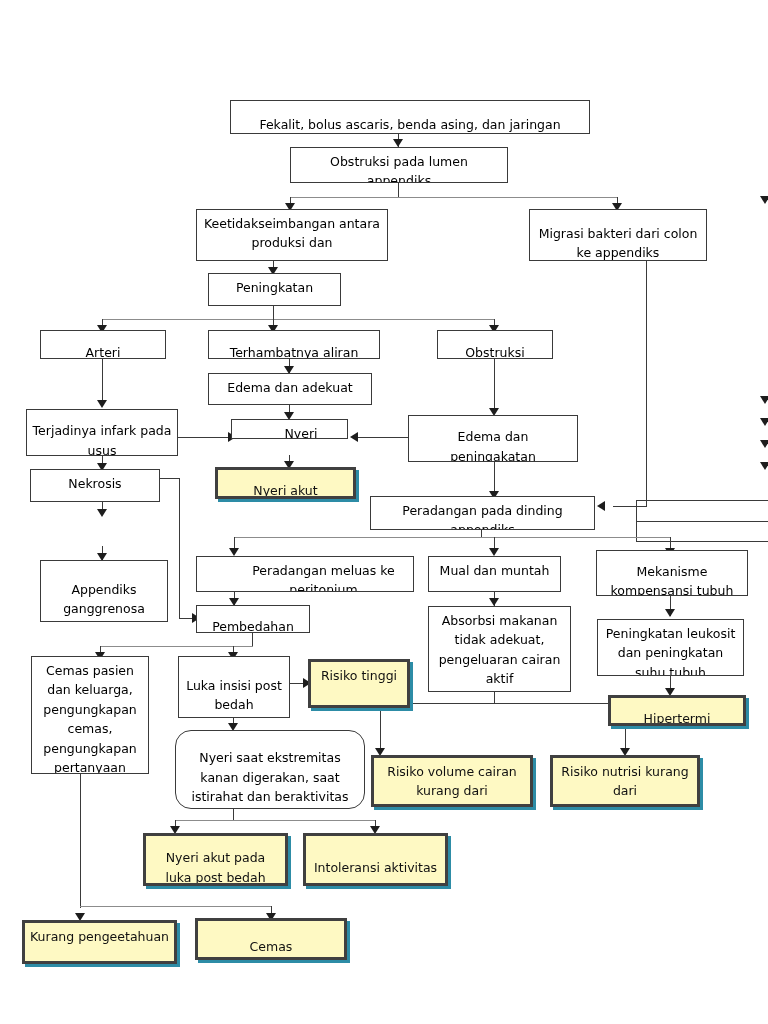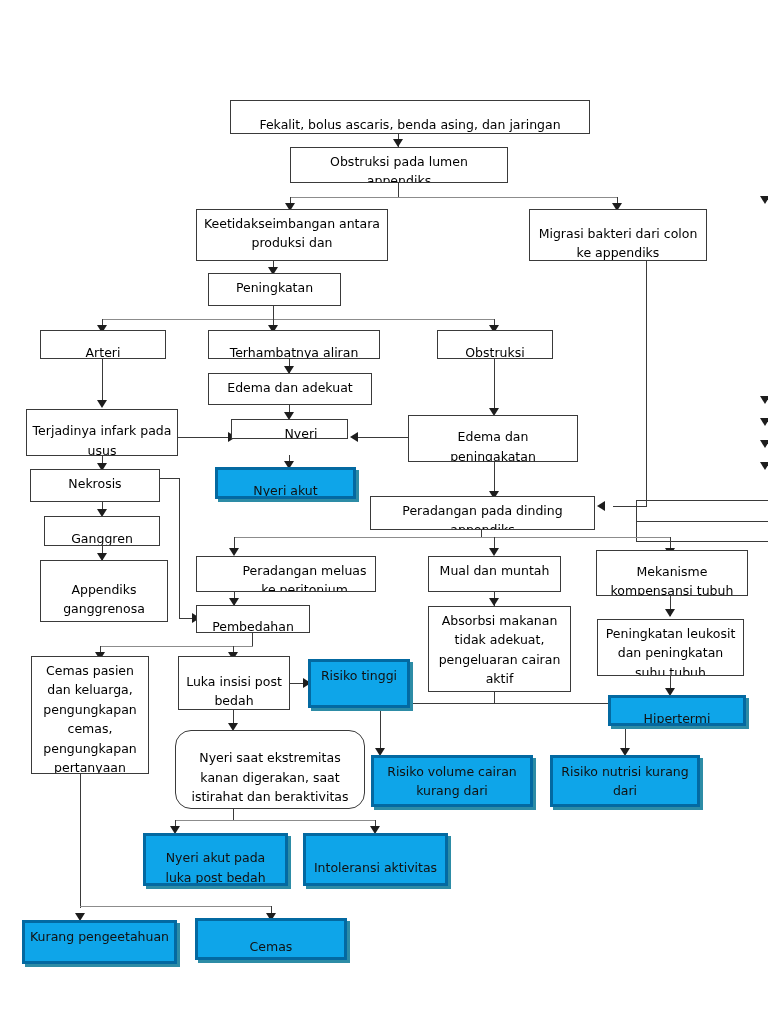--- a/index.html
+++ b/index.html
@@ -30,22 +30,22 @@
     font-size: 12.5px;
     line-height: 1.55;
     padding: 4px 5px 0 5px;
     z-index: 3;
   }
   .node.plain {
     background: #ffffff;
     border: 1.2px solid #3a3a3a;
   }
   .node.teal {
-    background: #0ea5e9;
-    border: 3px solid #0369a1;
+    background: #fef9c3;
+    border: 3px solid #404040;
     box-shadow: 3px 3px 0 0 #2d8ca6;
     color: #111111;
   }
   .node .txt { display: block; width: 100%; }
   .node.mid { align-items: center; padding-top: 16px; }
 
   
   .ln {
     position: absolute;
     background: #3a3a3a;
@@ -263,25 +263,22 @@
   </div>
 
   <div class="node plain" style="left:30px; top:469px; width:130px; height:33px;">
     <span class="txt">Nekrosis</span>
   </div>
 
   <div class="node plain" style="left:370px; top:496px; width:225px; height:34px;">
     <span class="txt">Peradangan pada dinding appendiks</span>
   </div>
 
-  <div class="node plain mid" style="left:44px; top:516px; width:116px; height:30px;">
-    <span class="txt">Ganggren</span>
-  </div>
-
-  <div class="node plain" style="left:196px; top:556px; width:180px; height:36px;padding-left:42px;">
+
+  <div class="node plain" style="left:196px; top:556px; width:218px; height:36px;padding-left:42px;">
     <span class="txt">Peradangan meluas ke peritonium</span>
   </div>
 
   <div class="node plain" style="left:428px; top:556px; width:133px; height:36px;">
     <span class="txt">Mual dan muntah</span>
   </div>
 
   <div class="node plain mid" style="left:596px; top:550px; width:152px; height:46px;">
     <span class="txt">Mekanisme kompensansi tubuh</span>
   </div>
@@ -299,21 +296,21 @@
   </div>
 
   <div class="node plain" style="left:597px; top:619px; width:147px; height:57px;">
     <span class="txt">Peningkatan leukosit dan peningkatan suhu tubuh</span>
   </div>
 
   <div class="node plain" style="left:31px; top:656px; width:118px; height:118px;">
     <span class="txt">Cemas pasien dan keluarga, pengungkapan cemas, pengungkapan pertanyaan</span>
   </div>
 
-  <div class="node plain mid" style="left:178px; top:656px; width:112px; height:54px;">
+  <div class="node plain mid" style="left:178px; top:656px; width:112px; height:62px;">
     <span class="txt">Luka insisi post bedah</span>
   </div>
 
   <div class="node teal" style="left:308px; top:659px; width:102px; height:49px;">
     <span class="txt">Risiko tinggi</span>
   </div>
 
   <div class="node teal mid" style="left:608px; top:695px; width:138px; height:31px;">
     <span class="txt">Hipertermi</span>
   </div>

